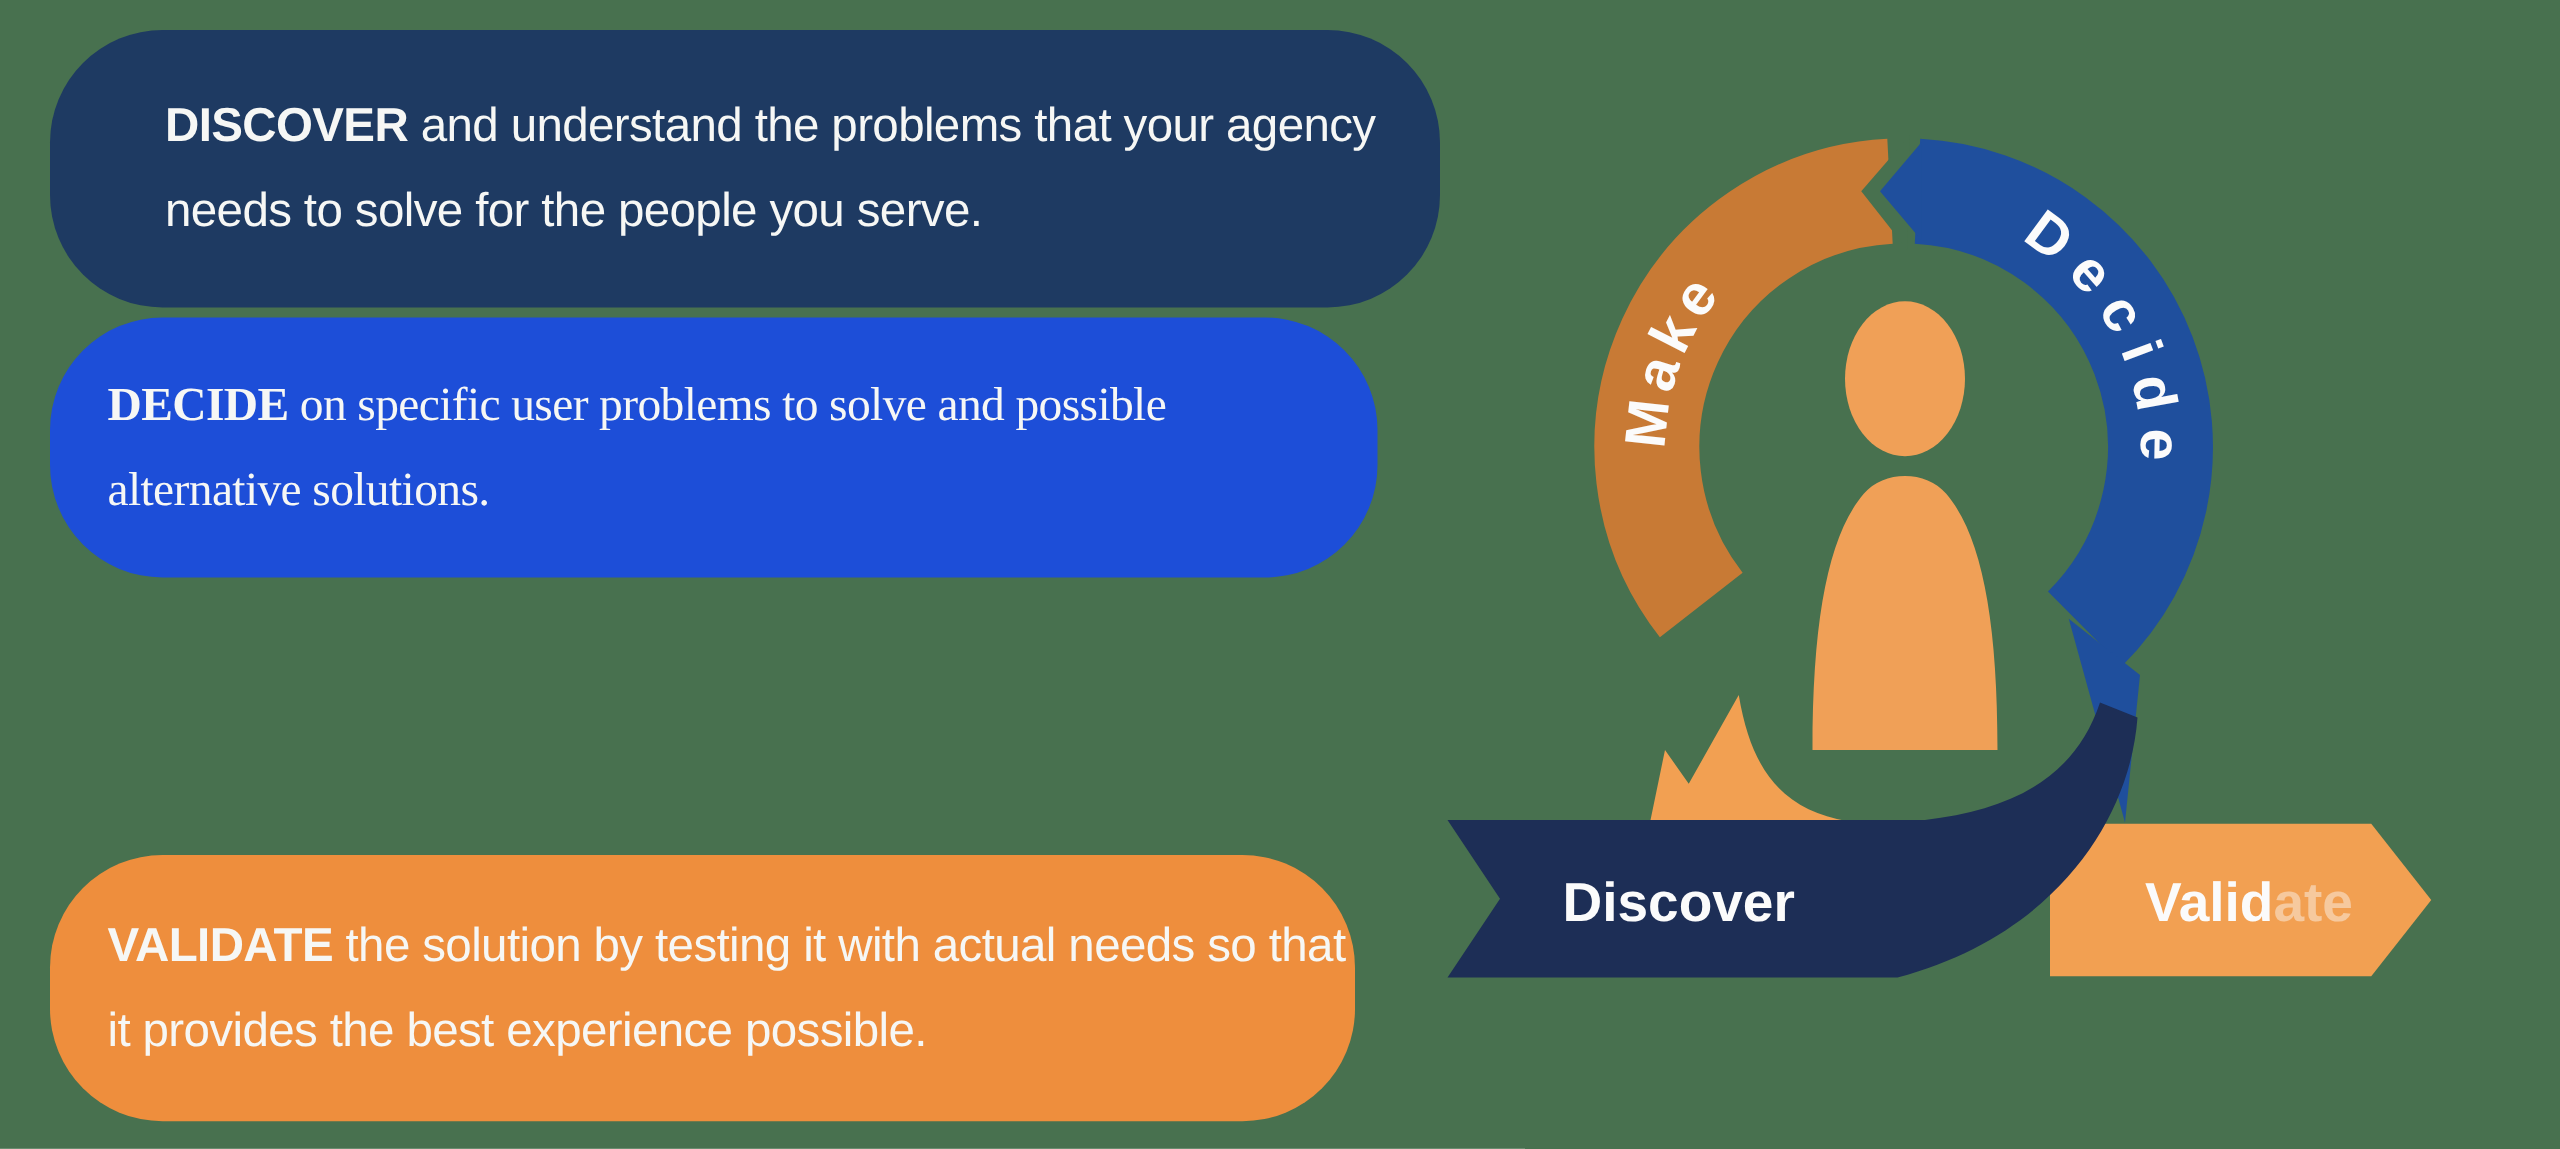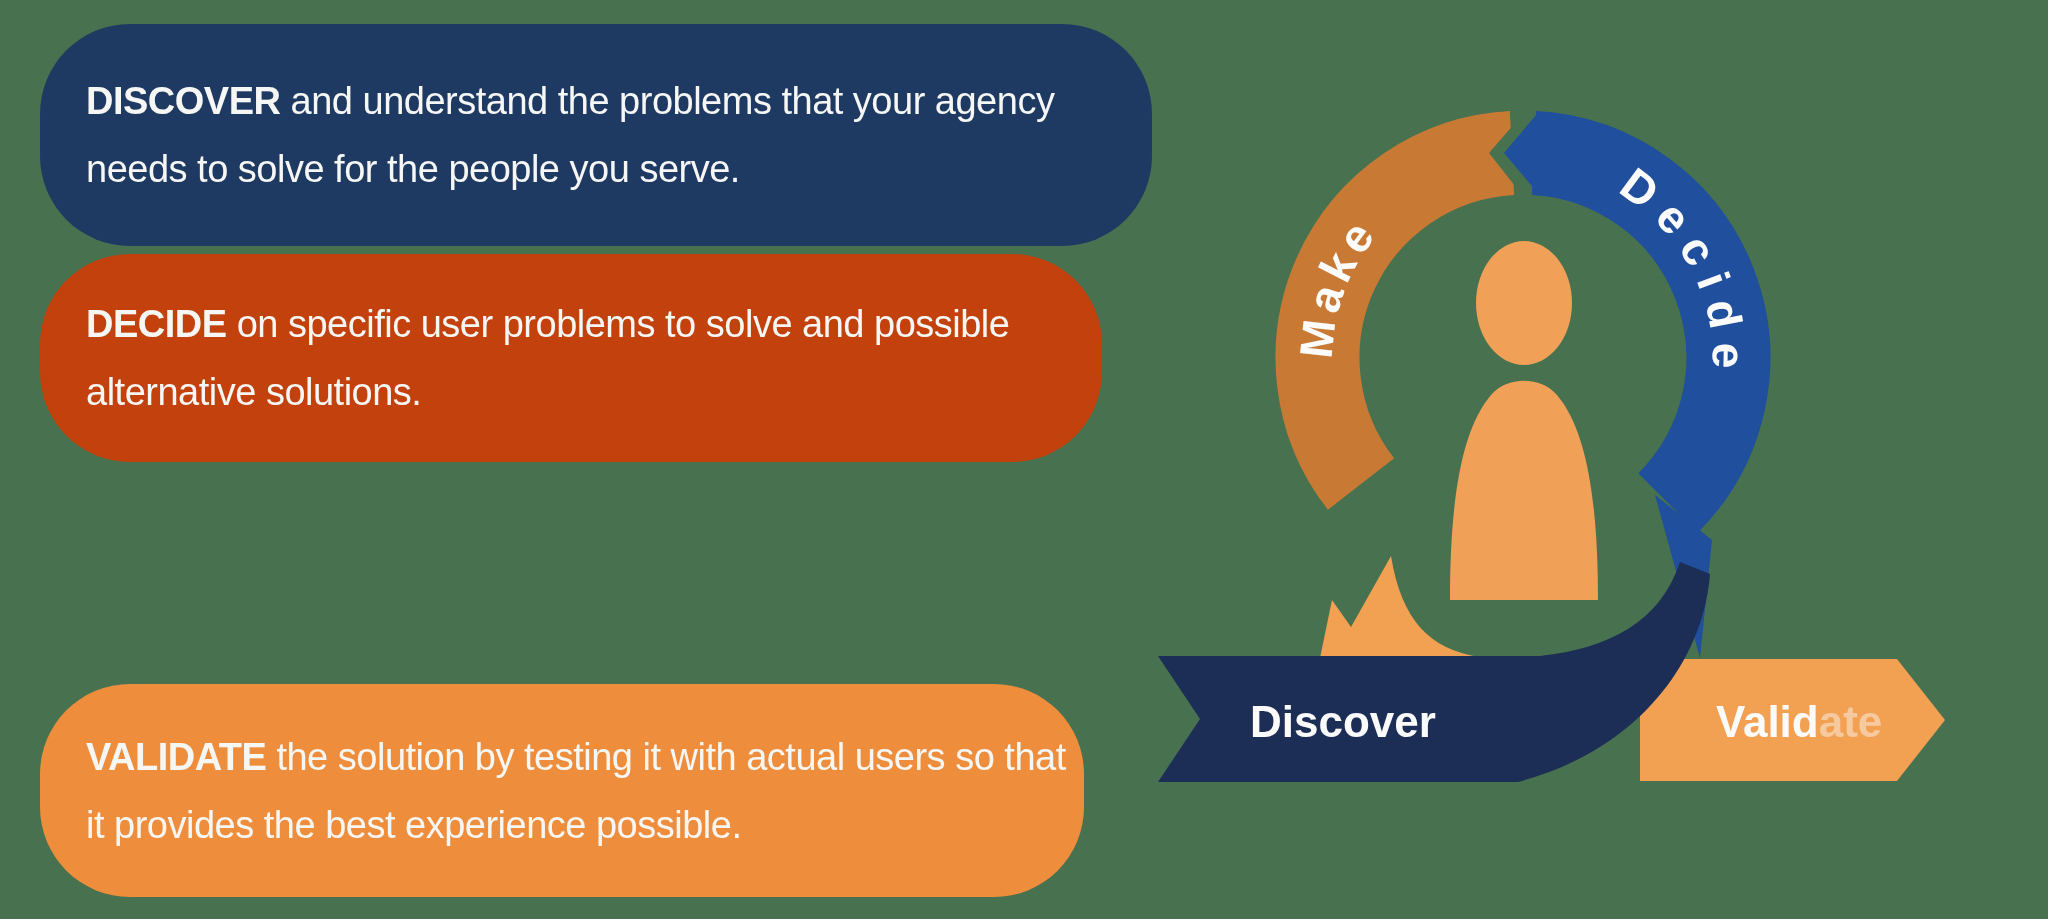--- a/index.html
+++ b/index.html
@@ -41,31 +41,31 @@
     font-family:"Liberation Sans", sans-serif;
     font-weight:bold;
     font-size:44px;
   }
 </style>
 </head>
 <body>
 
 <div class="stage" style="background: rgb(72, 113, 79);">
 
-  <div class="step step-0" style="background: rgb(30, 58, 98);">
+  <div class="step step-0" style="background: rgb(30, 58, 98); align-items: flex-end;">
     <div class="step-text"><b>DISCOVER</b><span> and understand the problems that your agency needs to solve for the people you serve.</span></div>
   </div>
 
-  <div class="step step-1" style="background: #c2410c;">
+  <div class="step step-1" style="background: #1d4ed8; font-family: Liberation Serif, serif;">
     <div class="step-text"><b>DECIDE</b><span> on specific user problems to solve and possible alternative solutions.</span></div>
   </div>
 
 
   <div class="step step-3" style="background: rgb(238, 142, 61);">
-    <div class="step-text"><b>VALIDATE</b><span> the solution by testing it with actual users so that it provides the best experience possible.</span></div>
+    <div class="step-text"><b>VALIDATE</b><span> the solution by testing it with actual needs so that it provides the best experience possible.</span></div>
   </div>
 
   <svg class="cycle-svg" width="2048" height="919" viewBox="0 0 2048 919">
 
     <defs>
       <path id="makeTextPath" d="M 1373,475 A 190,190 0 0 1 1513,168" fill="none"></path>
       <path id="decideTextPath" d="M 1533,168 A 190,190 0 0 1 1657,492" fill="none"></path>
     </defs>
 
     <path d="M 1361,484 A 205,205 0 0 1 1512,153" fill="none" stroke-width="84" stroke-linecap="butt" stroke="#C87A35"></path>

